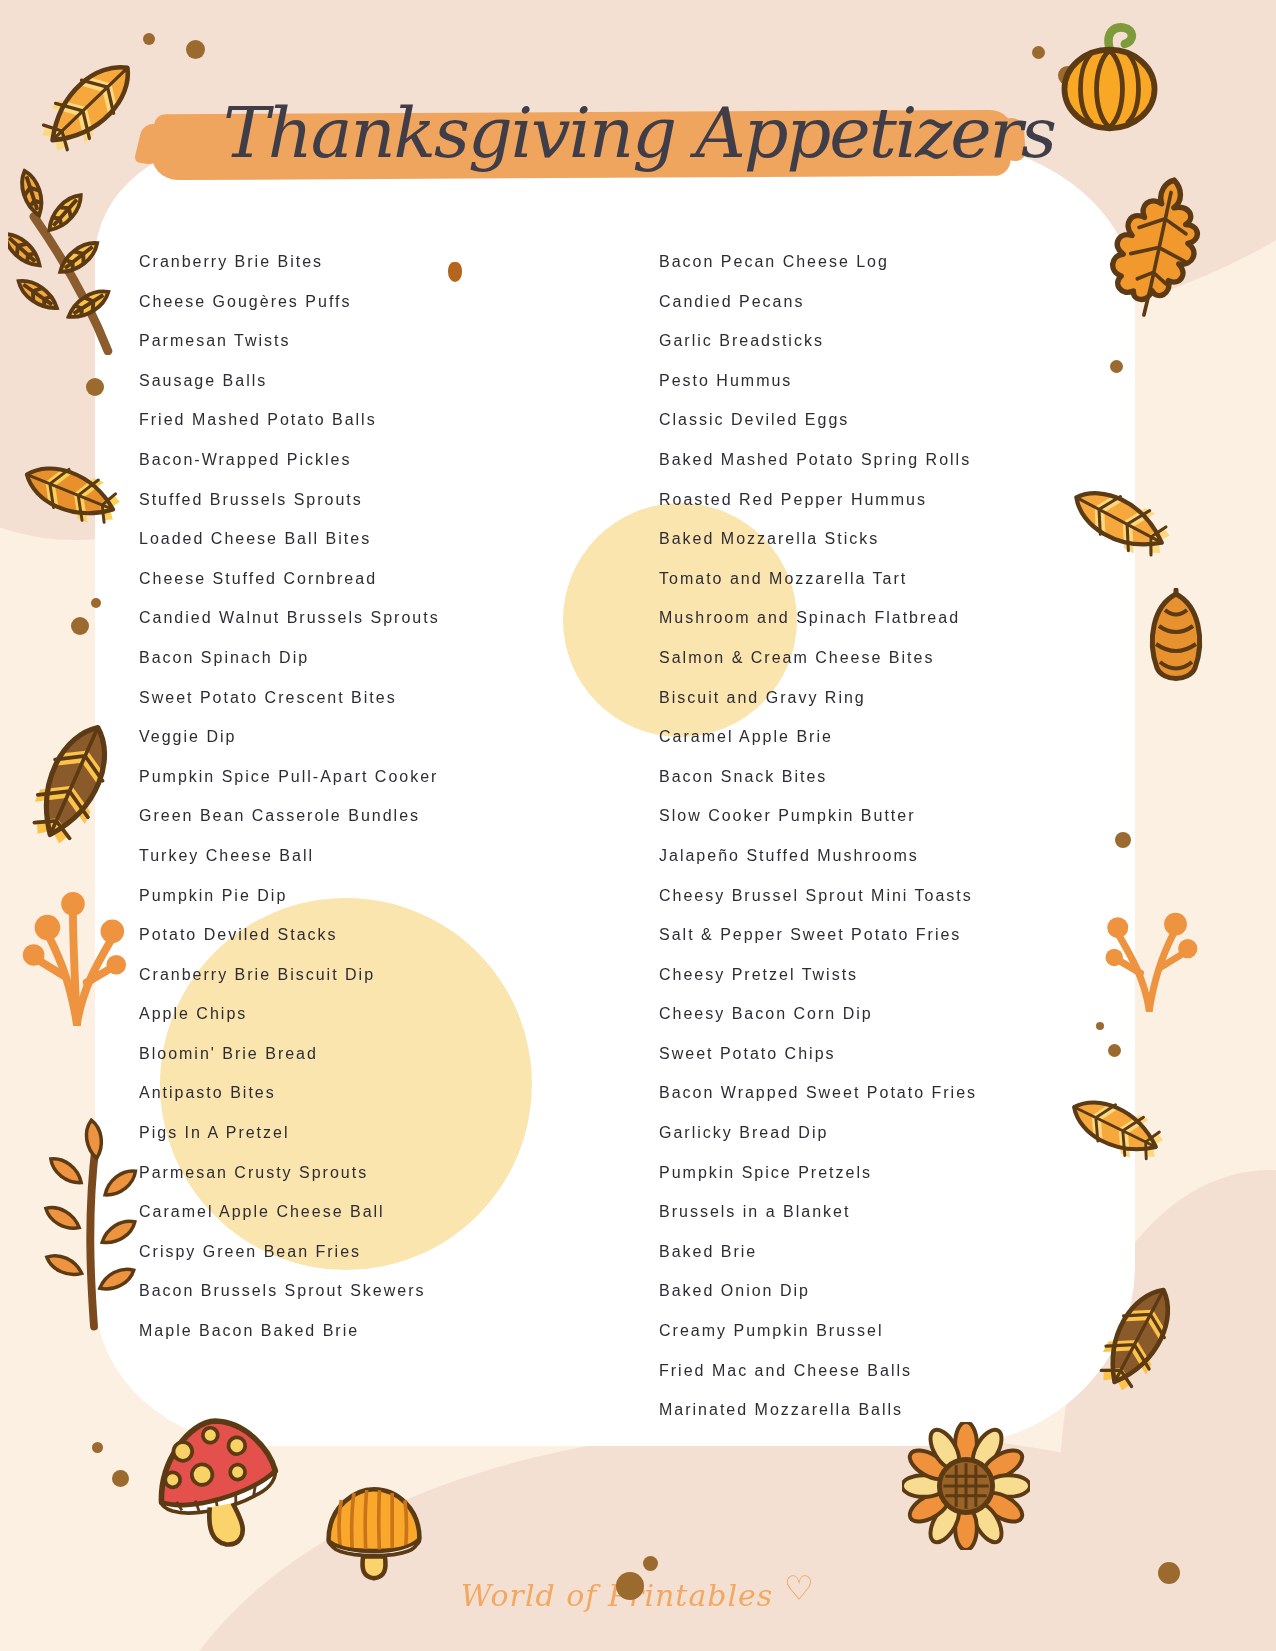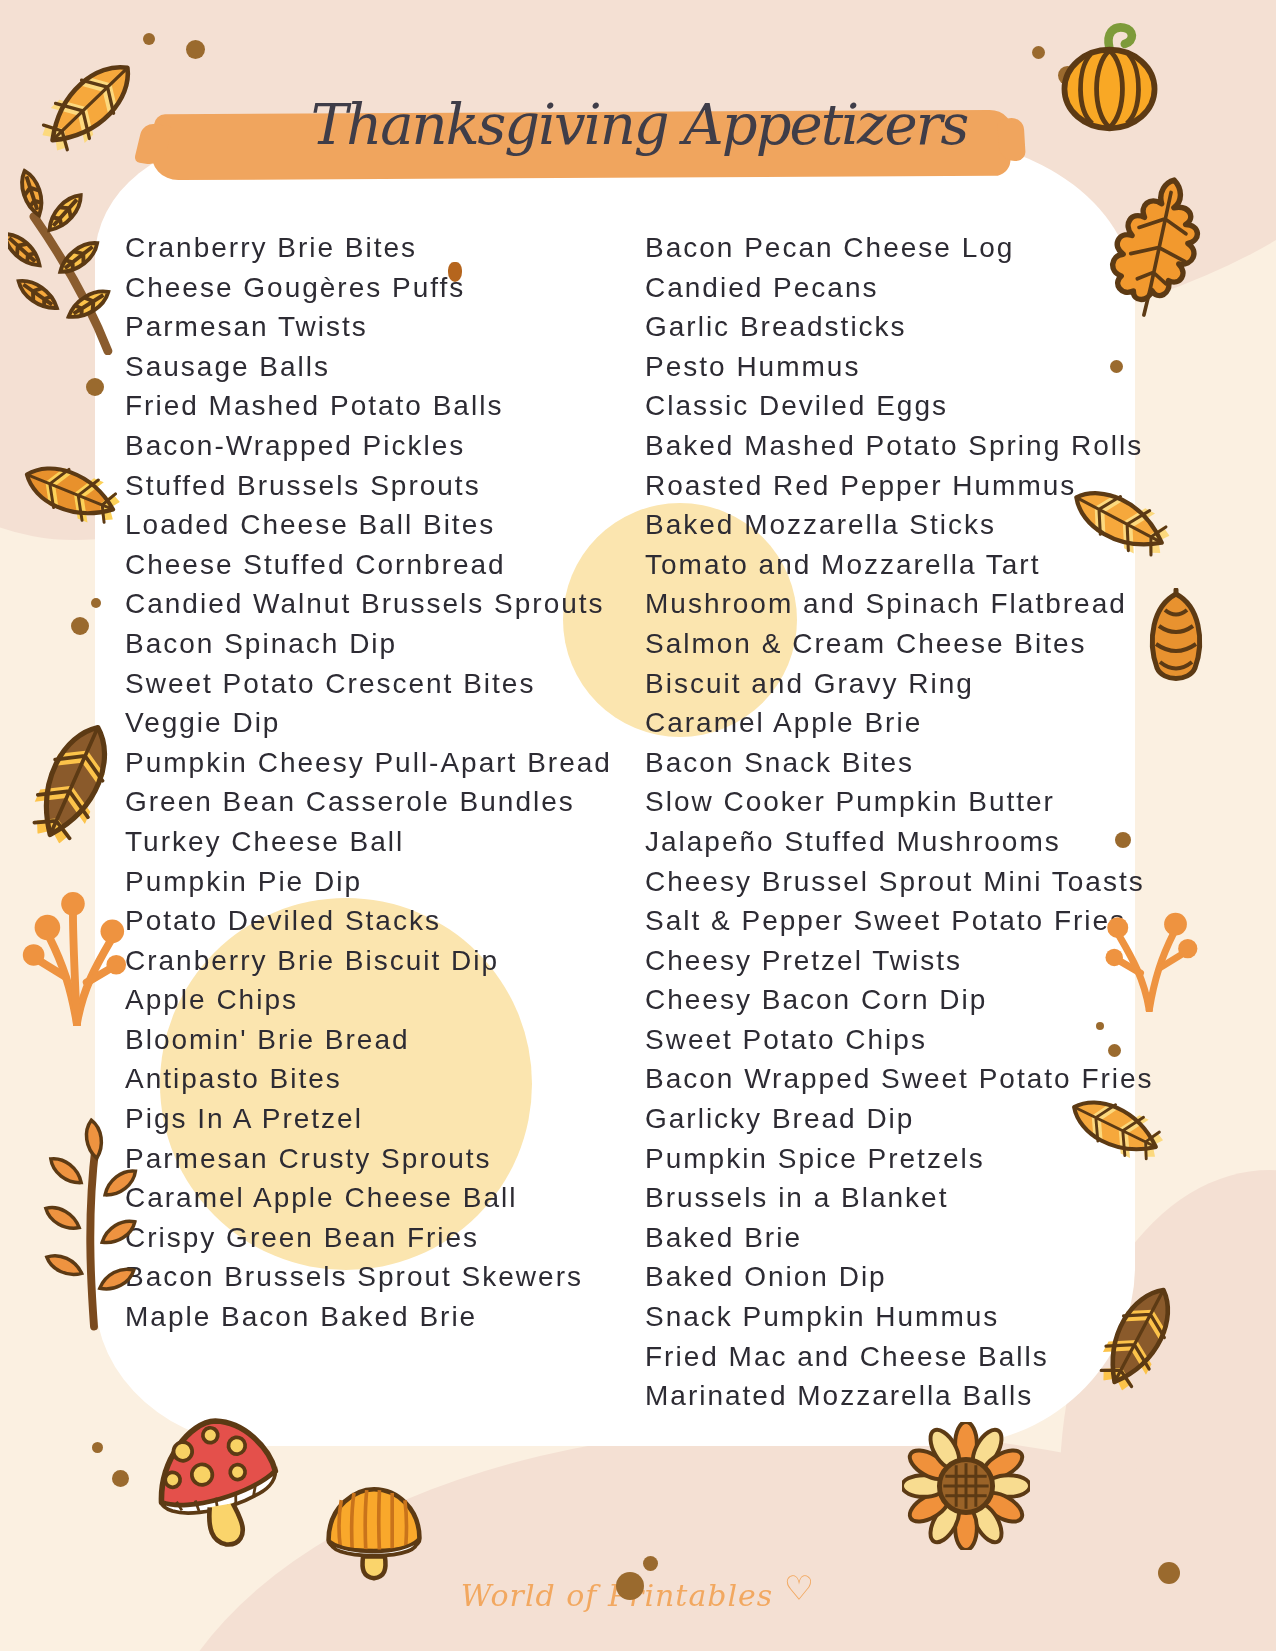--- a/index.html
+++ b/index.html
@@ -10,24 +10,24 @@
   .blob.white{background:var(--content_white,#FFFFFF);}
   .blob.yellow{background:var(--circle_yellow,#FBE5AF);border-radius:50%;}
   .brush{position:absolute;left:152px;top:112px;width:860px;height:66px;
          background:var(--brush_orange,#F0A55E);z-index:3;
          border-radius:10px 26px 14px 30px;transform:skewX(-6deg) rotate(-.3deg);}
   .brush::before{content:"";position:absolute;left:-14px;top:10px;width:30px;height:40px;
          background:inherit;border-radius:12px 4px 16px 6px;transform:rotate(8deg);}
   .brush::after{content:"";position:absolute;right:-12px;top:8px;width:26px;height:44px;
          background:inherit;border-radius:6px 14px 8px 18px;transform:rotate(-9deg);}
   .title{position:absolute;left:0;right:30px;top:92px;z-index:4;text-align:center;
-         font-family:"DejaVu Serif",serif;font-style:italic;font-size:56px;
+         font-family:"DejaVu Serif",serif;font-style:italic;font-size:70px;
          color:var(--title_text,#3F3D48);letter-spacing:-2px;white-space:nowrap;padding-left:32px;}
-  .col{position:absolute;top:228px;z-index:4;margin:0;padding:0;list-style:none;
-       font-size:28px;line-height:39.6px;letter-spacing:2px;color:var(--text,#2D2B33);
+  .col{position:absolute;top:228px;z-index:4;margin:14px;padding:0;list-style:none;
+       font-size:16px;line-height:39.6px;letter-spacing:2px;color:var(--text,#2D2B33);
        white-space:nowrap;}
   .col.left{left:125px;}
   .col.right{left:645px;}
   .deco{position:absolute;z-index:5;}
   .dot{position:absolute;z-index:5;border-radius:50%;background:var(--dot_brown,#9A6A2E);}
   .logo{position:absolute;left:0;right:0;top:1568px;z-index:6;text-align:center;
         font-family:"DejaVu Serif",serif;font-style:italic;font-size:30px;
         color:var(--logo_orange,#F2A860);letter-spacing:1px;}
   .logo .heart{font-style:normal;font-size:34px;vertical-align:6px;}
 </style>
@@ -55,21 +55,21 @@
       <li>Sausage Balls</li>
       <li>Fried Mashed Potato Balls</li>
       <li>Bacon-Wrapped Pickles</li>
       <li>Stuffed Brussels Sprouts</li>
       <li>Loaded Cheese Ball Bites</li>
       <li>Cheese Stuffed Cornbread</li>
       <li>Candied Walnut Brussels Sprouts</li>
       <li>Bacon Spinach Dip</li>
       <li>Sweet Potato Crescent Bites</li>
       <li>Veggie Dip</li>
-      <li>Pumpkin Cheesy Pull-Apart Bread</li>
+      <li>Pumpkin Spice Pull-Apart Cooker</li>
       <li>Green Bean Casserole Bundles</li>
       <li>Turkey Cheese Ball</li>
       <li>Pumpkin Pie Dip</li>
       <li>Potato Deviled Stacks</li>
       <li>Cranberry Brie Biscuit Dip</li>
       <li>Apple Chips</li>
       <li>Bloomin' Brie Bread</li>
       <li>Antipasto Bites</li>
       <li>Pigs In A Pretzel</li>
       <li>Parmesan Crusty Sprouts</li>
@@ -99,21 +99,21 @@
       <li>Salt &amp; Pepper Sweet Potato Fries</li>
       <li>Cheesy Pretzel Twists</li>
       <li>Cheesy Bacon Corn Dip</li>
       <li>Sweet Potato Chips</li>
       <li>Bacon Wrapped Sweet Potato Fries</li>
       <li>Garlicky Bread Dip</li>
       <li>Pumpkin Spice Pretzels</li>
       <li>Brussels in a Blanket</li>
       <li>Baked Brie</li>
       <li>Baked Onion Dip</li>
-      <li>Snack Pumpkin Hummus</li>
+      <li>Creamy Pumpkin Brussel</li>
       <li>Fried Mac and Cheese Balls</li>
       <li>Marinated Mozzarella Balls</li>
     </ul>
 
   <div class="dot" style="left:143px;top:33px;width:12px;height:12px;"></div>
   <div class="dot" style="left:186px;top:40px;width:19px;height:19px;"></div>
   <div class="dot" style="left:1032px;top:46px;width:13px;height:13px;"></div>
   <div class="dot" style="left:1058px;top:66px;width:19px;height:19px;"></div>
   <div class="dot" style="left:86px;top:378px;width:18px;height:18px;"></div>
   <div class="dot" style="left:1110px;top:360px;width:13px;height:13px;"></div>

